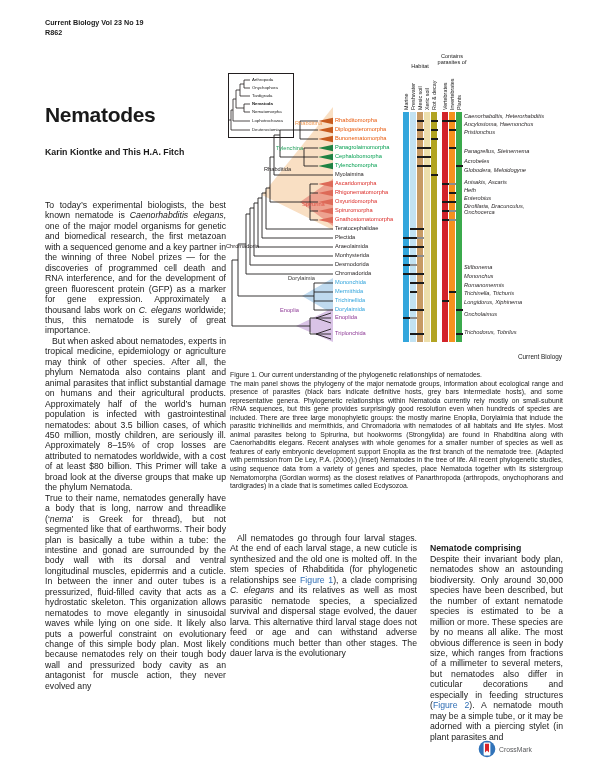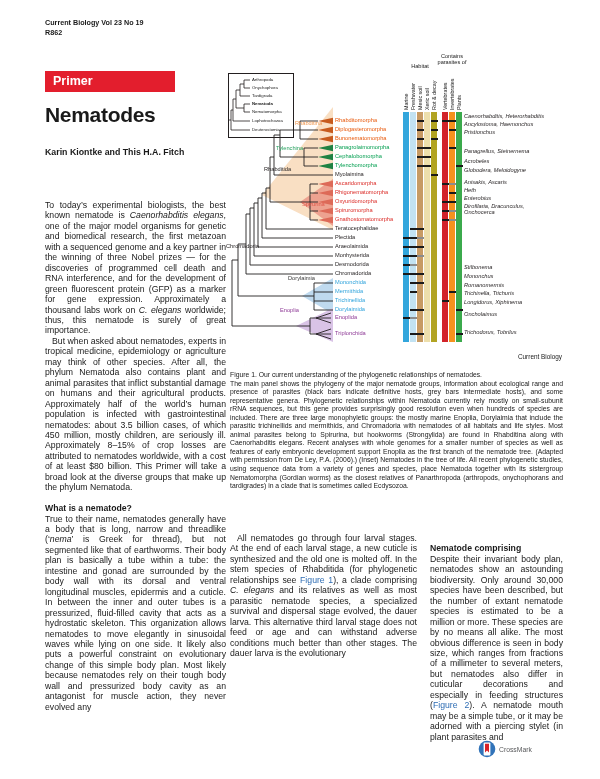--- a/index.html
+++ b/index.html
@@ -42,28 +42,26 @@
 </head>
 <body>
 
 <div class="page">
 
   <div class="hdr">
     <div>Current Biology Vol 23 No 19</div>
     <div>R862</div>
   </div>
 
-  <div class="kicker">Primer</div>
   <div class="title">Nematodes</div>
   <div class="authors">Karin Kiontke and This H.A. Fitch</div>
 
   <div id="col1" class="col">
       <p><span>To today’s experimental biologists, the best known nematode is </span><span class="it">Caenorhabditis elegans</span><span>, one of the major model organisms for genetic and biomedical research, the first metazoan with a sequenced genome and a key partner in the winning of three Nobel prizes — for the discoveries of programmed cell death and RNA interference, and for the development of green fluorescent protein (GFP) as a marker for gene expression. Approximately a thousand labs work on </span><span class="it">C. elegans</span><span> worldwide; thus, this nematode is surely of great importance.</span></p>
       <p class="ind"><span>But when asked about nematodes, experts in tropical medicine, epidemiology or agriculture may think of other species. After all, the phylum Nematoda also contains plant and animal parasites that inflict substantial damage on humans and their agricultural products. Approximately half of the world’s human population is infected with gastrointestinal nematodes: about 3.5 billion cases, of which 450 million, mostly children, are seriously ill. Approximately 8–15% of crop losses are attributed to nematodes worldwide, with a cost of at least $80 billion. This Primer will take a broad look at the diverse groups that make up the phylum Nematoda.</span></p>
-      <div class="colh">What is a nematode?</div>
       <p><span>True to their name, nematodes generally have a body that is long, narrow and threadlike (‘</span><span class="it">nema</span><span>’ is Greek for thread), but not segmented like that of earthworms. Their body plan is basically a tube within a tube: the intestine and gonad are surrounded by the body wall with its dorsal and ventral longitudinal muscles, epidermis and a cuticle. In between the inner and outer tubes is a pressurized, fluid-filled cavity that acts as a hydrostatic skeleton. This organization allows nematodes to move elegantly in sinusoidal waves while lying on one side. It likely also puts a powerful constraint on evolutionary change of this simple body plan. Most likely because nematodes rely on their tough body wall and pressurized body cavity as an antagonist for muscle action, they never evolved any</span></p>
     </div>
   <div id="col2" class="col">
       <p class="ind"><span>All nematodes go through four larval stages. At the end of each larval stage, a new cuticle is synthesized and the old one is molted off. In the stem species of Rhabditida (for phylogenetic relationships see </span><span class="lnk">Figure 1</span><span>), a clade comprising </span><span class="it">C. elegans</span><span> and its relatives as well as most parasitic nematode species, a specialized survival and dispersal stage evolved, the dauer larva. This alternative third larval stage does not feed or age and can withstand adverse conditions much better than other stages. The dauer larva is the evolutionary</span></p>
     </div>
   <div id="col3" class="col">
       <div class="colh">Nematode comprising</div>
       <p><span>Despite their invariant body plan, nematodes show an astounding biodiversity. Only around 30,000 species have been described, but the number of extant nematode species is estimated to be a million or more. These species are by no means all alike. The most obvious difference is seen in body size, which ranges from fractions of a millimeter to several meters, but nematodes also differ in cuticular decorations and especially in feeding structures (</span><span class="lnk">Figure 2</span><span>). A nematode mouth may be a simple tube, or it may be adorned with a piercing stylet (in plant parasites and</span></p>
     </div>
 

